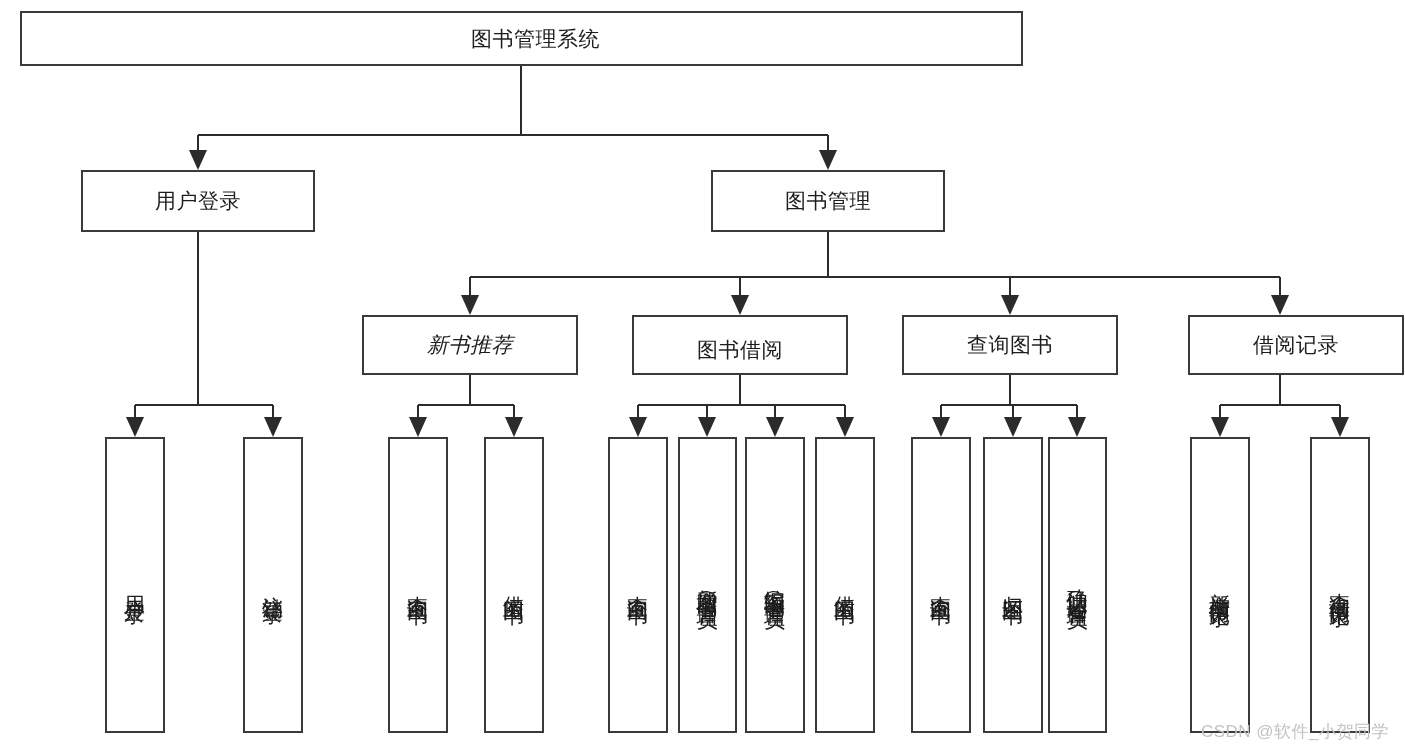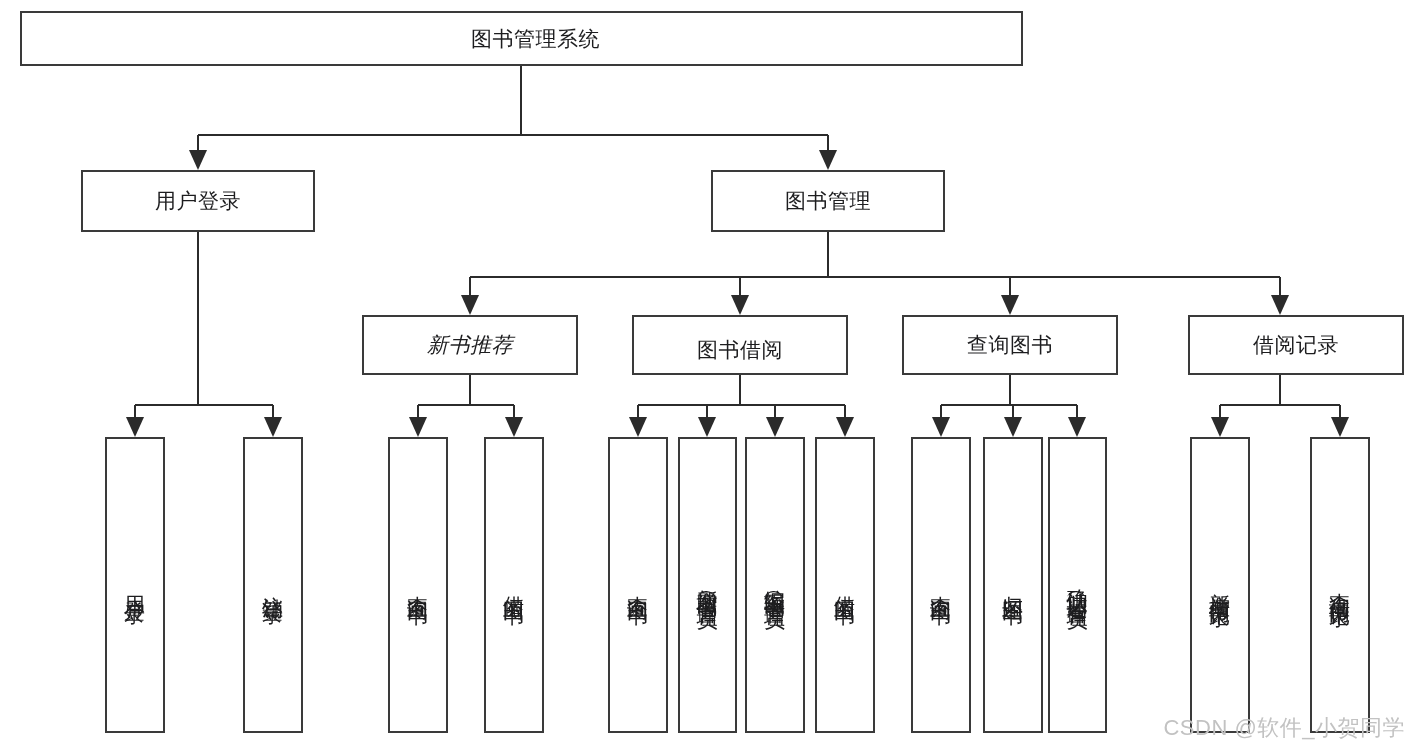--- a/index.html
+++ b/index.html
@@ -51,23 +51,23 @@
   }
   .node.vertical .node-label {
     writing-mode: vertical-rl;
     text-orientation: upright;
     font-size: 21px;
     letter-spacing: 3px;
     line-height: 1;
   }
   #watermark {
     position: absolute;
-    right: 0;
+    right: 16px;
     bottom: 4px;
-    font-size: 22px;
+    font-size: 17px;
     color: #c2c2c2;
     white-space: nowrap;
     letter-spacing: 0.5px;
   }
 </style>
 </head>
 <body>
 
 <div id="canvas" style="background: rgb(255, 255, 255);">
   <svg id="edges" viewBox="0 0 1405 747" xmlns="http://www.w3.org/2000/svg">

